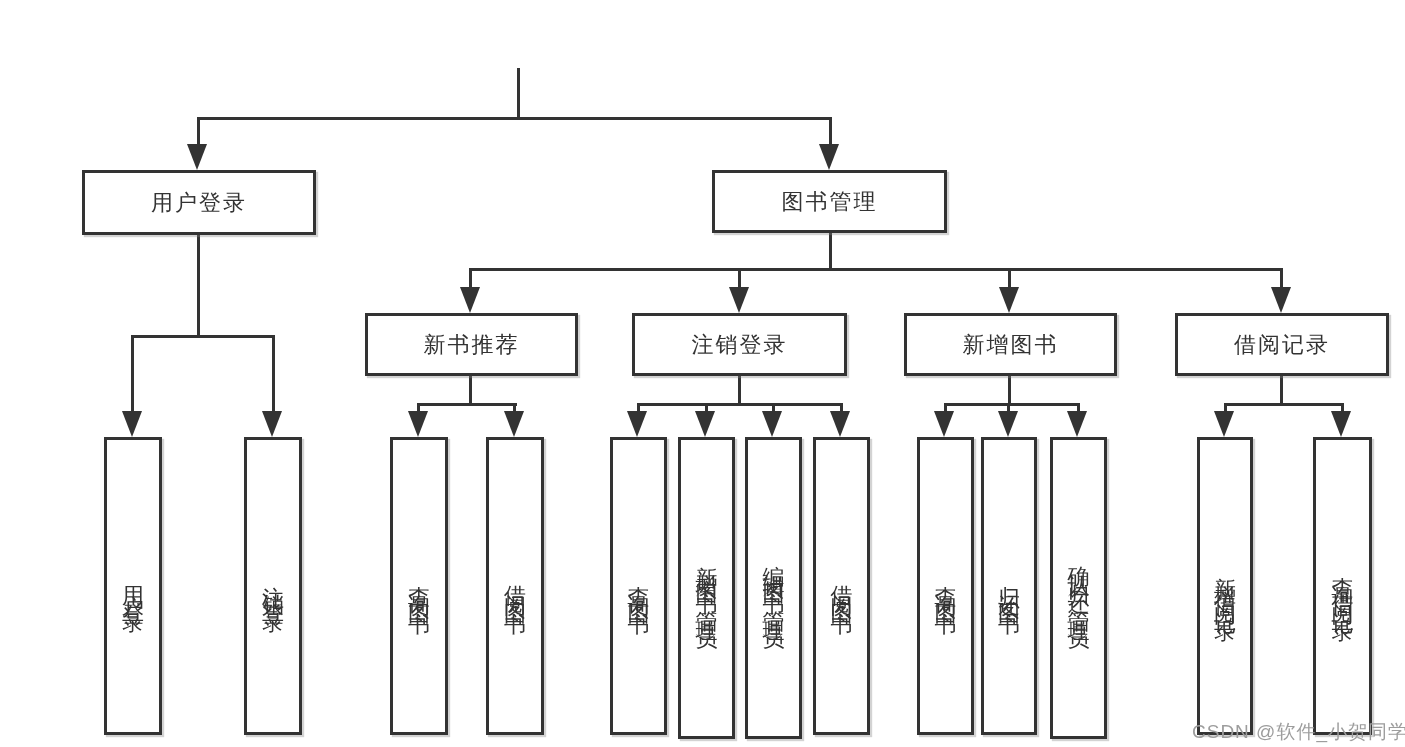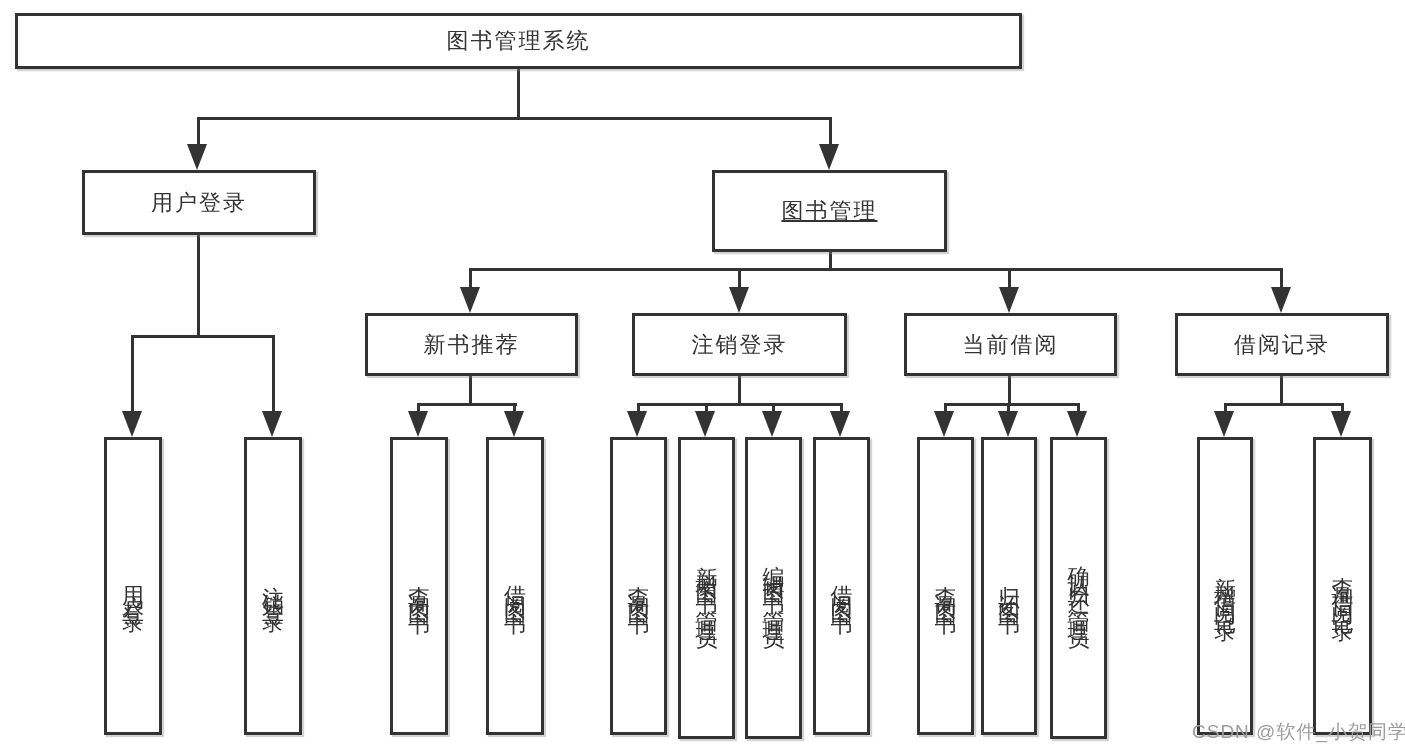--- a/index.html
+++ b/index.html
@@ -89,39 +89,36 @@
   <div class="vl" style="left:1077px;top:403px;height:12px;"></div>
   <div class="ar" style="left:1067px;top:411px;"></div>
 
   <div class="vl" style="left:1280px;top:375px;height:31px;"></div>
   <div class="hl" style="left:1224px;top:403px;width:119px;"></div>
   <div class="vl" style="left:1224px;top:403px;height:12px;"></div>
   <div class="ar" style="left:1214px;top:411px;"></div>
   <div class="vl" style="left:1341px;top:403px;height:12px;"></div>
   <div class="ar" style="left:1331px;top:411px;"></div>
 
-  <div class="box" style="left:15px;top:13px;width:1007px;height:56px;">
-    <span>图书管理系统</span>
-  </div>
 
   <div class="box" style="left:82px;top:170px;width:234px;height:65px;">
     <span>用户登录</span>
   </div>
-  <div class="box" style="left:712px;top:170px;width:235px;height:82px;text-decoration:underline;">
+  <div class="box" style="left:712px;top:170px;width:235px;height:63px;">
     <span>图书管理</span>
   </div>
 
   <div class="box" style="left:365px;top:313px;width:213px;height:63px;">
     <span>新书推荐</span>
   </div>
   <div class="box" style="left:632px;top:313px;width:215px;height:63px;">
     <span>注销登录</span>
   </div>
   <div class="box" style="left:904px;top:313px;width:213px;height:63px;">
-    <span>当前借阅</span>
+    <span>新增图书</span>
   </div>
   <div class="box" style="left:1175px;top:313px;width:214px;height:63px;">
     <span>借阅记录</span>
   </div>
 
   <div class="box leaf" style="left:104px;width:58px;">
     <span class="vtext">用户登录</span>
   </div>
   <div class="box leaf" style="left:244px;width:58px;">
     <span class="vtext">注销登录</span>

